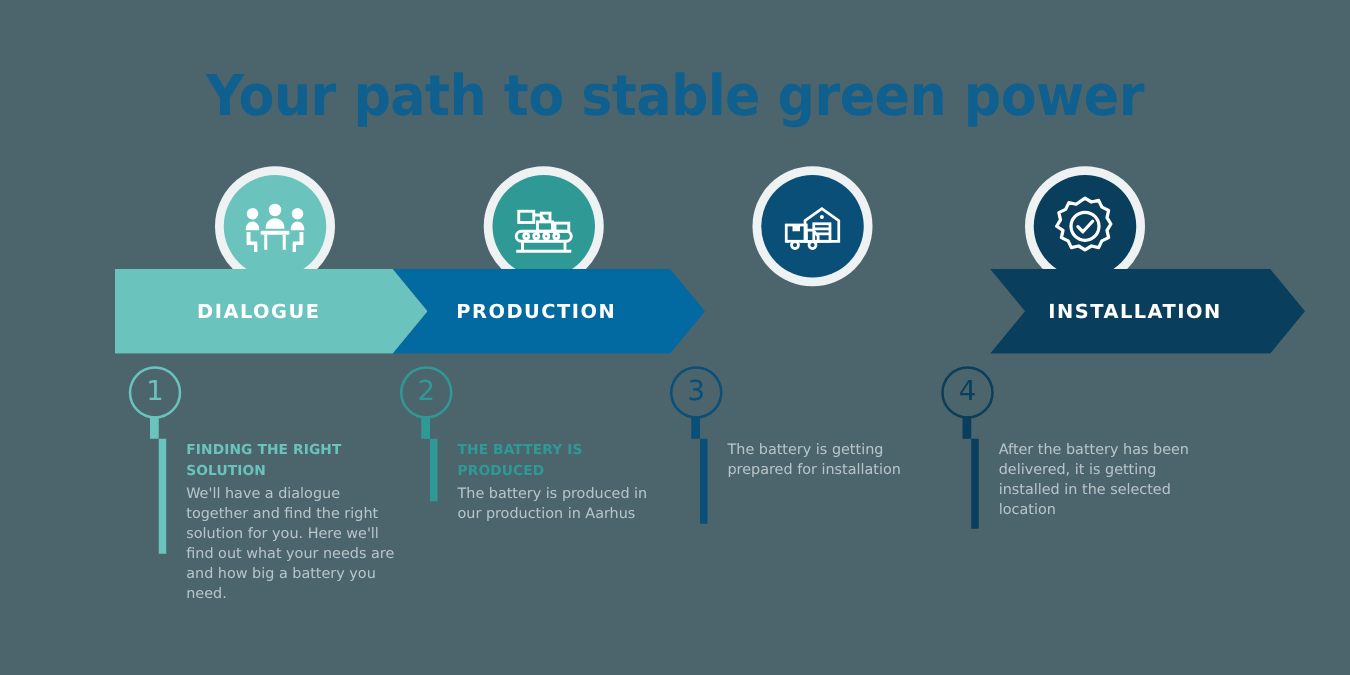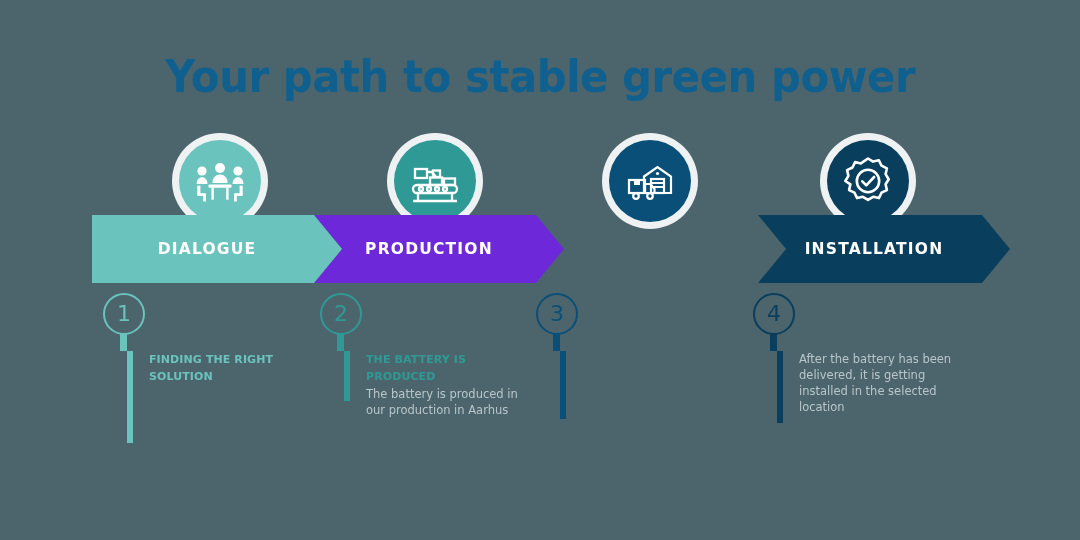--- a/index.html
+++ b/index.html
@@ -37,25 +37,25 @@
     font-weight:bold;
     font-size:15.5px;
     letter-spacing:1.2px;
     position:relative;
     transform:translateX(-10px);
     white-space:nowrap;
     text-align:right;
   }
   .c1{left:0;width:250px;background:#6ac3bc;
       clip-path:polygon(0 0,222px 0,250px 50%,222px 100%,0 100%);z-index:4;}
-  .c2{left:222px;width:250px;background:#6d28d9;
+  .c2{left:222px;width:250px;background:#0369a1;
       clip-path:polygon(0 0,222px 0,250px 50%,222px 100%,0 100%,28px 50%);z-index:3;}
   .c3{left:444px;width:250px;background:#0a4f78;
       clip-path:polygon(0 0,222px 0,250px 50%,222px 100%,0 100%,28px 50%);z-index:2;}
-  .c4{left:666px;width:252px;background:#093e5c;
+  .c4{left:700px;width:252px;background:#093e5c;
       clip-path:polygon(0 0,224px 0,252px 50%,224px 100%,0 100%,28px 50%);z-index:1;}
 
   
   .icon-wrap{position:absolute;top:133px;width:96px;height:96px;}
   .icon-ring{
     position:absolute;inset:0;border-radius:50%;
     background:#eef2f3;
   }
   .icon-disc{
     position:absolute;left:7px;top:7px;width:82px;height:82px;
@@ -181,20 +181,21 @@
     </div>
   </div>
 
   <div class="step s1" style="color:#6ac3bc">
     <div class="num-circle">1</div>
     <div class="stem" style="background:#6ac3bc;height:18px"></div>
     <div class="body-block">
       <div class="accent-bar" style="height:92px"></div>
       <div class="txt">
         <p class="step-title" style="color:#6ac3bc">FINDING THE RIGHT SOLUTION</p>
+        <p class="step-desc">We'll have a dialogue together and find the right solution for you. Here we'll find out what your needs are and how big a battery you need.</p>
       </div>
     </div>
   </div>
 
   <div class="step s2" style="color:#2f9a95">
     <div class="num-circle">2</div>
     <div class="stem" style="background:#2f9a95;height:18px"></div>
     <div class="body-block">
       <div class="accent-bar" style="height:50px"></div>
       <div class="txt">
@@ -203,20 +204,21 @@
       </div>
     </div>
   </div>
 
   <div class="step s3" style="color:#0a4f78">
     <div class="num-circle">3</div>
     <div class="stem" style="background:#0a4f78;height:18px"></div>
     <div class="body-block">
       <div class="accent-bar" style="height:68px"></div>
       <div class="txt">
+        <p class="step-desc">The battery is getting prepared for installation</p>
       </div>
     </div>
   </div>
 
   <div class="step s4" style="color:#093e5c">
     <div class="num-circle">4</div>
     <div class="stem" style="background:#093e5c;height:18px"></div>
     <div class="body-block">
       <div class="accent-bar" style="height:72px"></div>
       <div class="txt">

